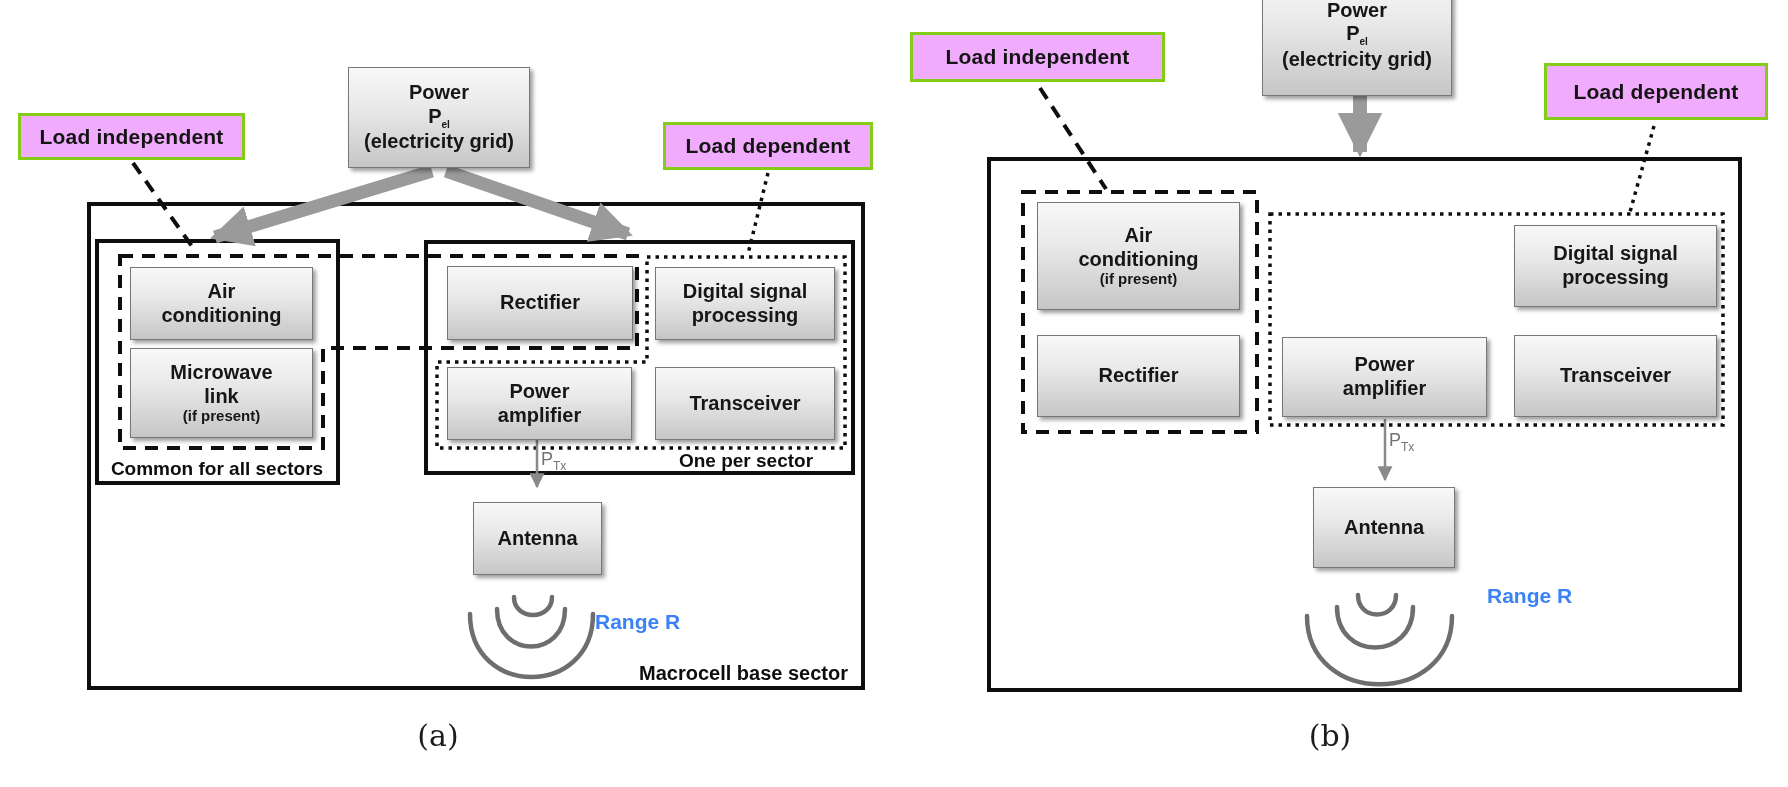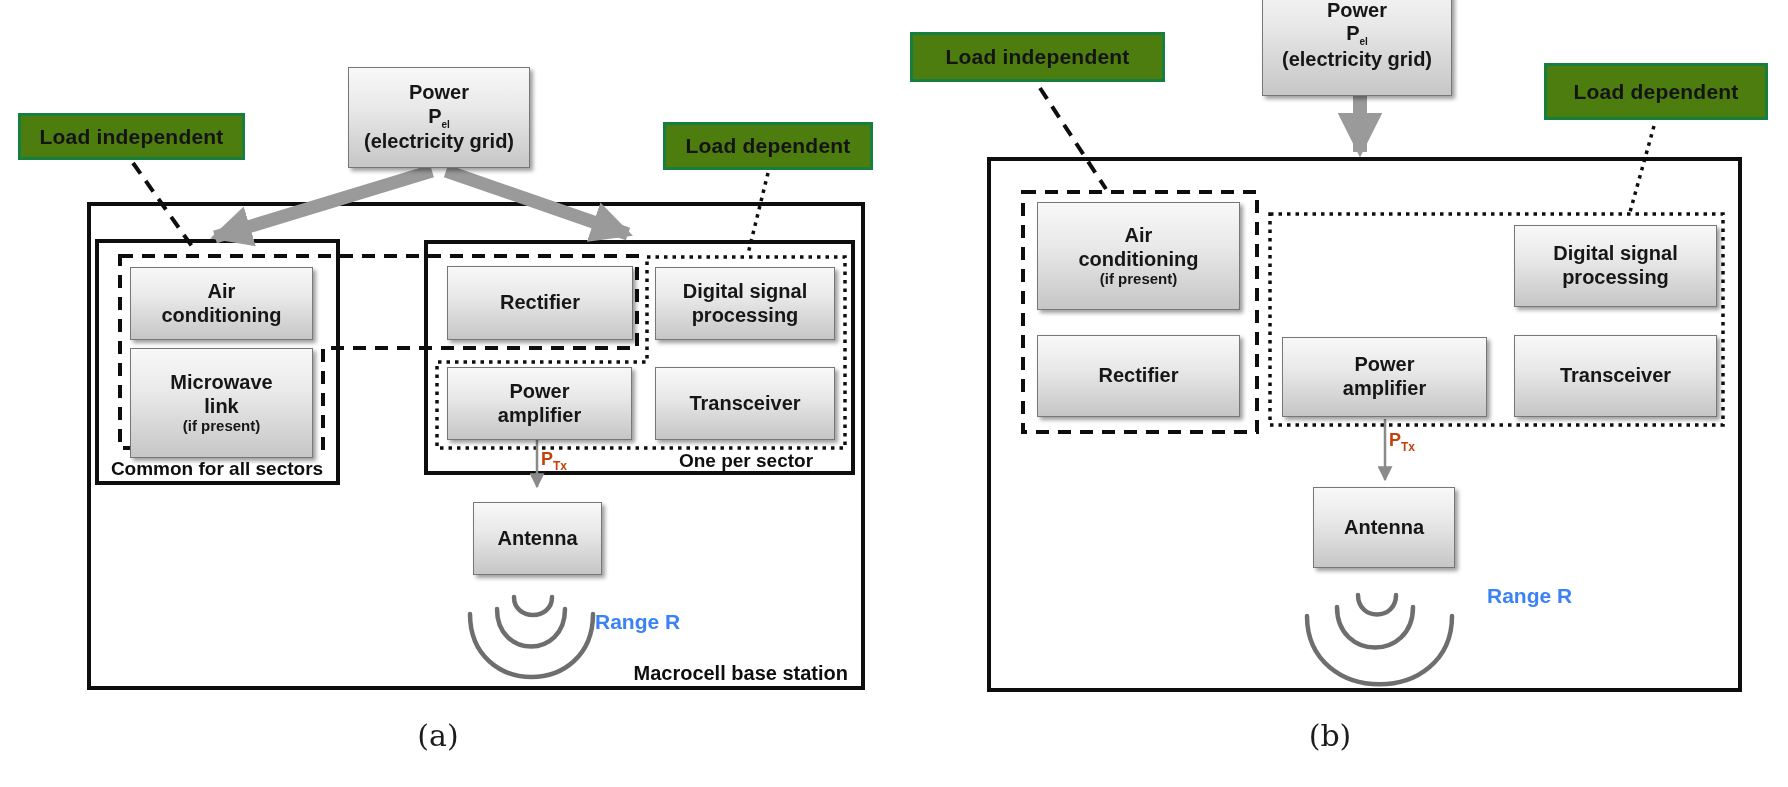--- a/index.html
+++ b/index.html
@@ -4,39 +4,39 @@
 <style>
   html,body{margin:0;padding:0;background:#ffffff;}
   #stage{
     position:relative; width:1788px; height:787px; overflow:hidden;
     background:#ffffff; font-family:"Liberation Sans", sans-serif;
   }
   
   .struct{position:absolute; border:4px solid #0e0e0e; background:transparent; z-index:1; box-sizing:border-box;}
   
   .label-box{
-    position:absolute; border:3px solid #15803d; background:#4d7c0f; z-index:15;
+    position:absolute; border:3px solid #84cc16; background:#f0abfc; z-index:15;
     display:flex; align-items:center; justify-content:center; box-sizing:border-box;
     font-weight:bold; font-size:21px; color:#141414; letter-spacing:0.2px;
   }
   
   .comp{
     position:absolute; z-index:10; box-sizing:border-box;
     background:linear-gradient(180deg,#f8f8f8 0%,#e9e9e9 40%,#c6c6c6 100%);
     border:1.5px solid #777777; box-shadow:3px 3px 4px rgba(0,0,0,0.38);
     display:flex; flex-direction:column; align-items:center; justify-content:center;
     text-align:center; font-weight:bold; font-size:20px; line-height:1.18; color:#161616;
   }
   .comp .main{white-space:pre-line;}
   .comp .note{font-size:15px; line-height:1.1;}
   .power-sym sub{font-size:10px;margin-top:22px;}
   .group-label{position:absolute; z-index:12; font-weight:bold; font-size:19px; color:#0e0e0e;}
   .station-label{position:absolute; z-index:12; font-weight:bold; font-size:20px; color:#0e0e0e; text-align:right;}
   .gray-label{position:absolute; z-index:12; font-weight:bold; font-size:21px; color:#3b82f6;}
-  .ptx-label{position:absolute; z-index:12; font-weight:bold; font-size:18px; color:#c2410c;}
+  .ptx-label{position:absolute; z-index:12; font-weight:normal; font-size:18px; color:#737373;}
   .ptx-label sub{font-size:12px;}
   .caption{position:absolute; z-index:12; font-family:"DejaVu Serif", serif; font-size:30px; color:#1c1c1c; text-align:center;}
   svg.overlay{position:absolute; left:0; top:0; z-index:5; pointer-events:none;}
   .dashed{fill:none; stroke:#0e0e0e; stroke-width:4; stroke-dasharray:13 9;}
   .dotted{fill:none; stroke:#0e0e0e; stroke-width:3.5; stroke-dasharray:3.5 5; stroke-linecap:butt;}
   .bigarrow{stroke:#9a9a9a; fill:none;}
   .thinarrow{stroke:#8a8a8a; stroke-width:2.5; fill:none;}
   .arc{stroke:#6e6e6e; stroke-width:4.5; fill:none; stroke-linecap:round;}
 </style>
 </head>
@@ -91,21 +91,21 @@
   </div>
 
   <div class="label-box" style="left:663px; top:122px; width:210px; height:48px;">
     <span>Load dependent</span>
   </div>
 
   <div class="comp" style="left:130px; top:267px; width:183px; height:73px;">
     <span class="main">Air
 conditioning</span>
   </div>
-  <div class="comp" style="left:130px; top:348px; width:183px; height:110px;">
+  <div class="comp" style="left:130px; top:348px; width:183px; height:90px;">
     <span class="main">Microwave
 link</span>
     <span class="note">(if present)</span>
   </div>
   <div class="comp" style="left:447px; top:266px; width:186px; height:74px;">
     <span class="main">Rectifier</span>
   </div>
   <div class="comp" style="left:655px; top:267px; width:180px; height:73px;">
     <span class="main">Digital signal
 processing</span>
@@ -121,21 +121,21 @@
     <span class="main">Antenna</span>
   </div>
 
   <div class="group-label" style="left:98px; top:458px; width:238px; text-align:center;">Common for all sectors</div>
   <div class="group-label" style="left:645px; top:450px; width:202px; text-align:center;">One per sector</div>
 
   <div class="ptx-label" style="left:541px; top:449px;">
     <span>P</span><sub>Tx</sub>
   </div>
   <div class="gray-label" style="left:595px; top:610px;">Range R</div>
-  <div class="station-label" style="left:560px; top:662px; width:288px;">Macrocell base station</div>
+  <div class="station-label" style="left:560px; top:662px; width:288px;">Macrocell base sector</div>
   <div class="caption" style="left:388px; top:718px; width:100px;">(a)</div>
 
   <div class="struct" style="left:987px; top:157px; width:755px; height:535px;"></div>
 
   <div class="label-box" style="left:910px; top:32px; width:255px; height:50px;">
     <span>Load independent</span>
   </div>
 
   <div class="comp" style="left:1262px; top:-26px; width:190px; height:122px;">
     <span>Power</span>

